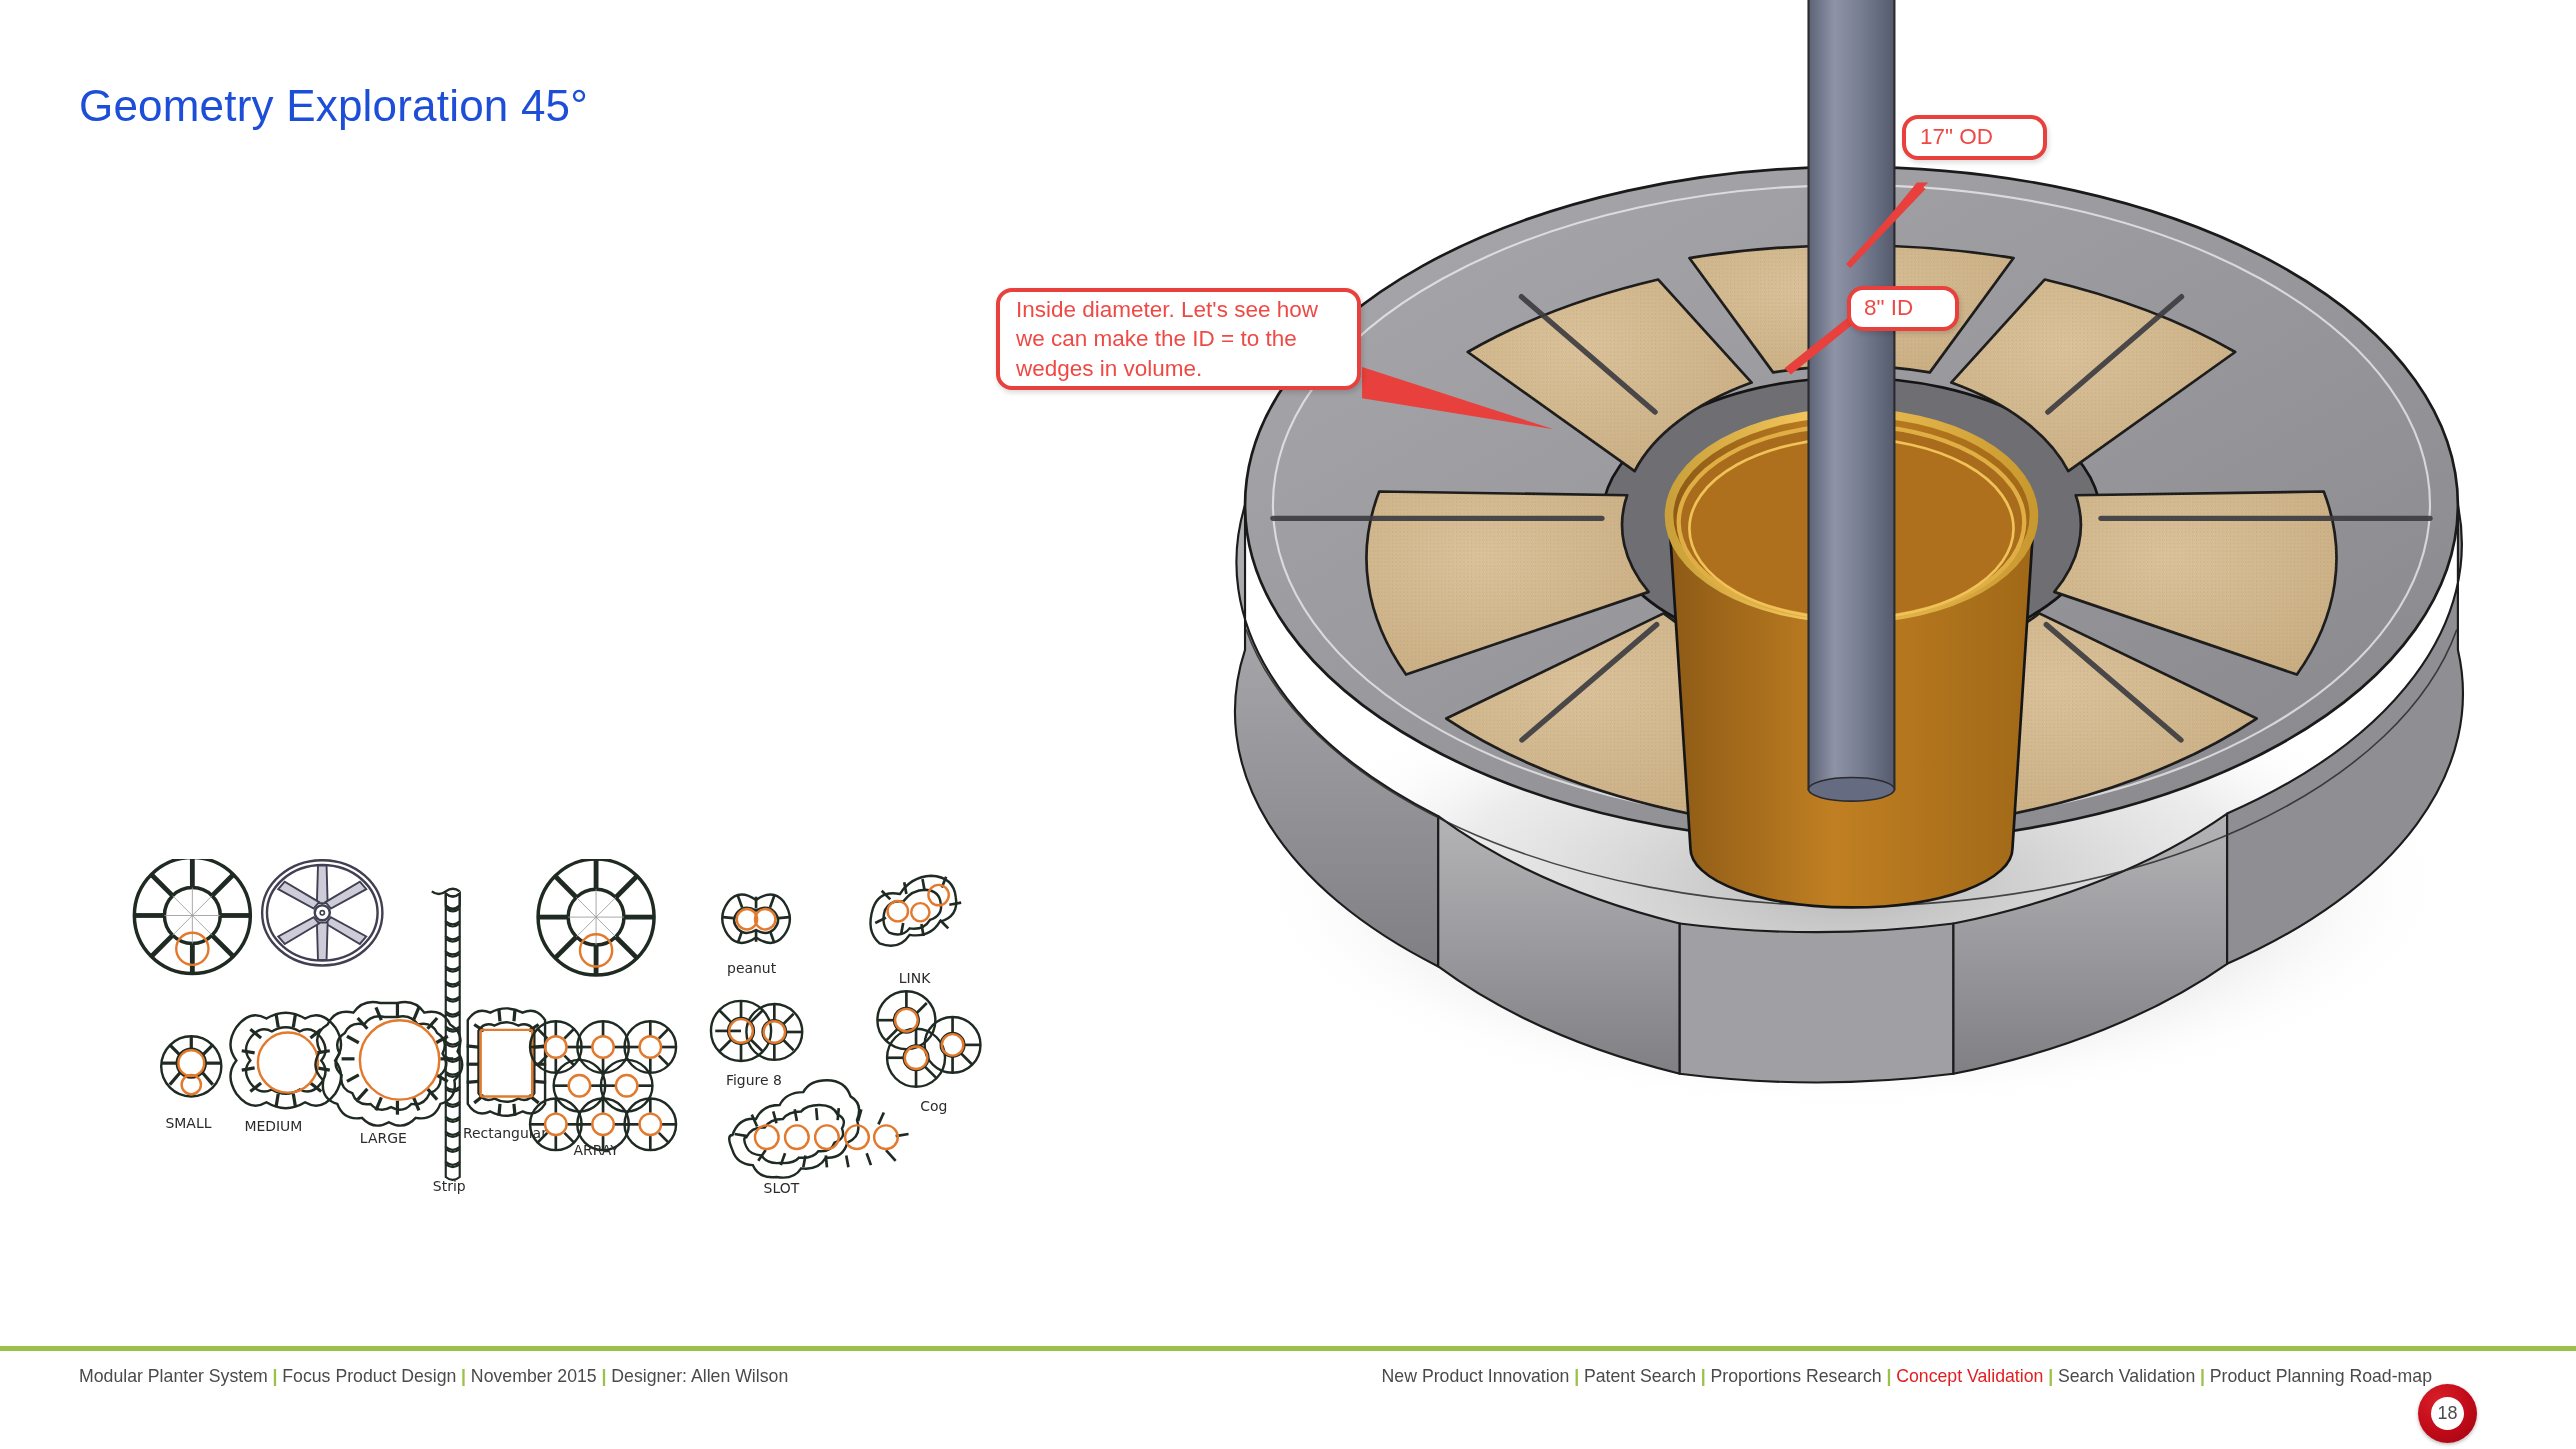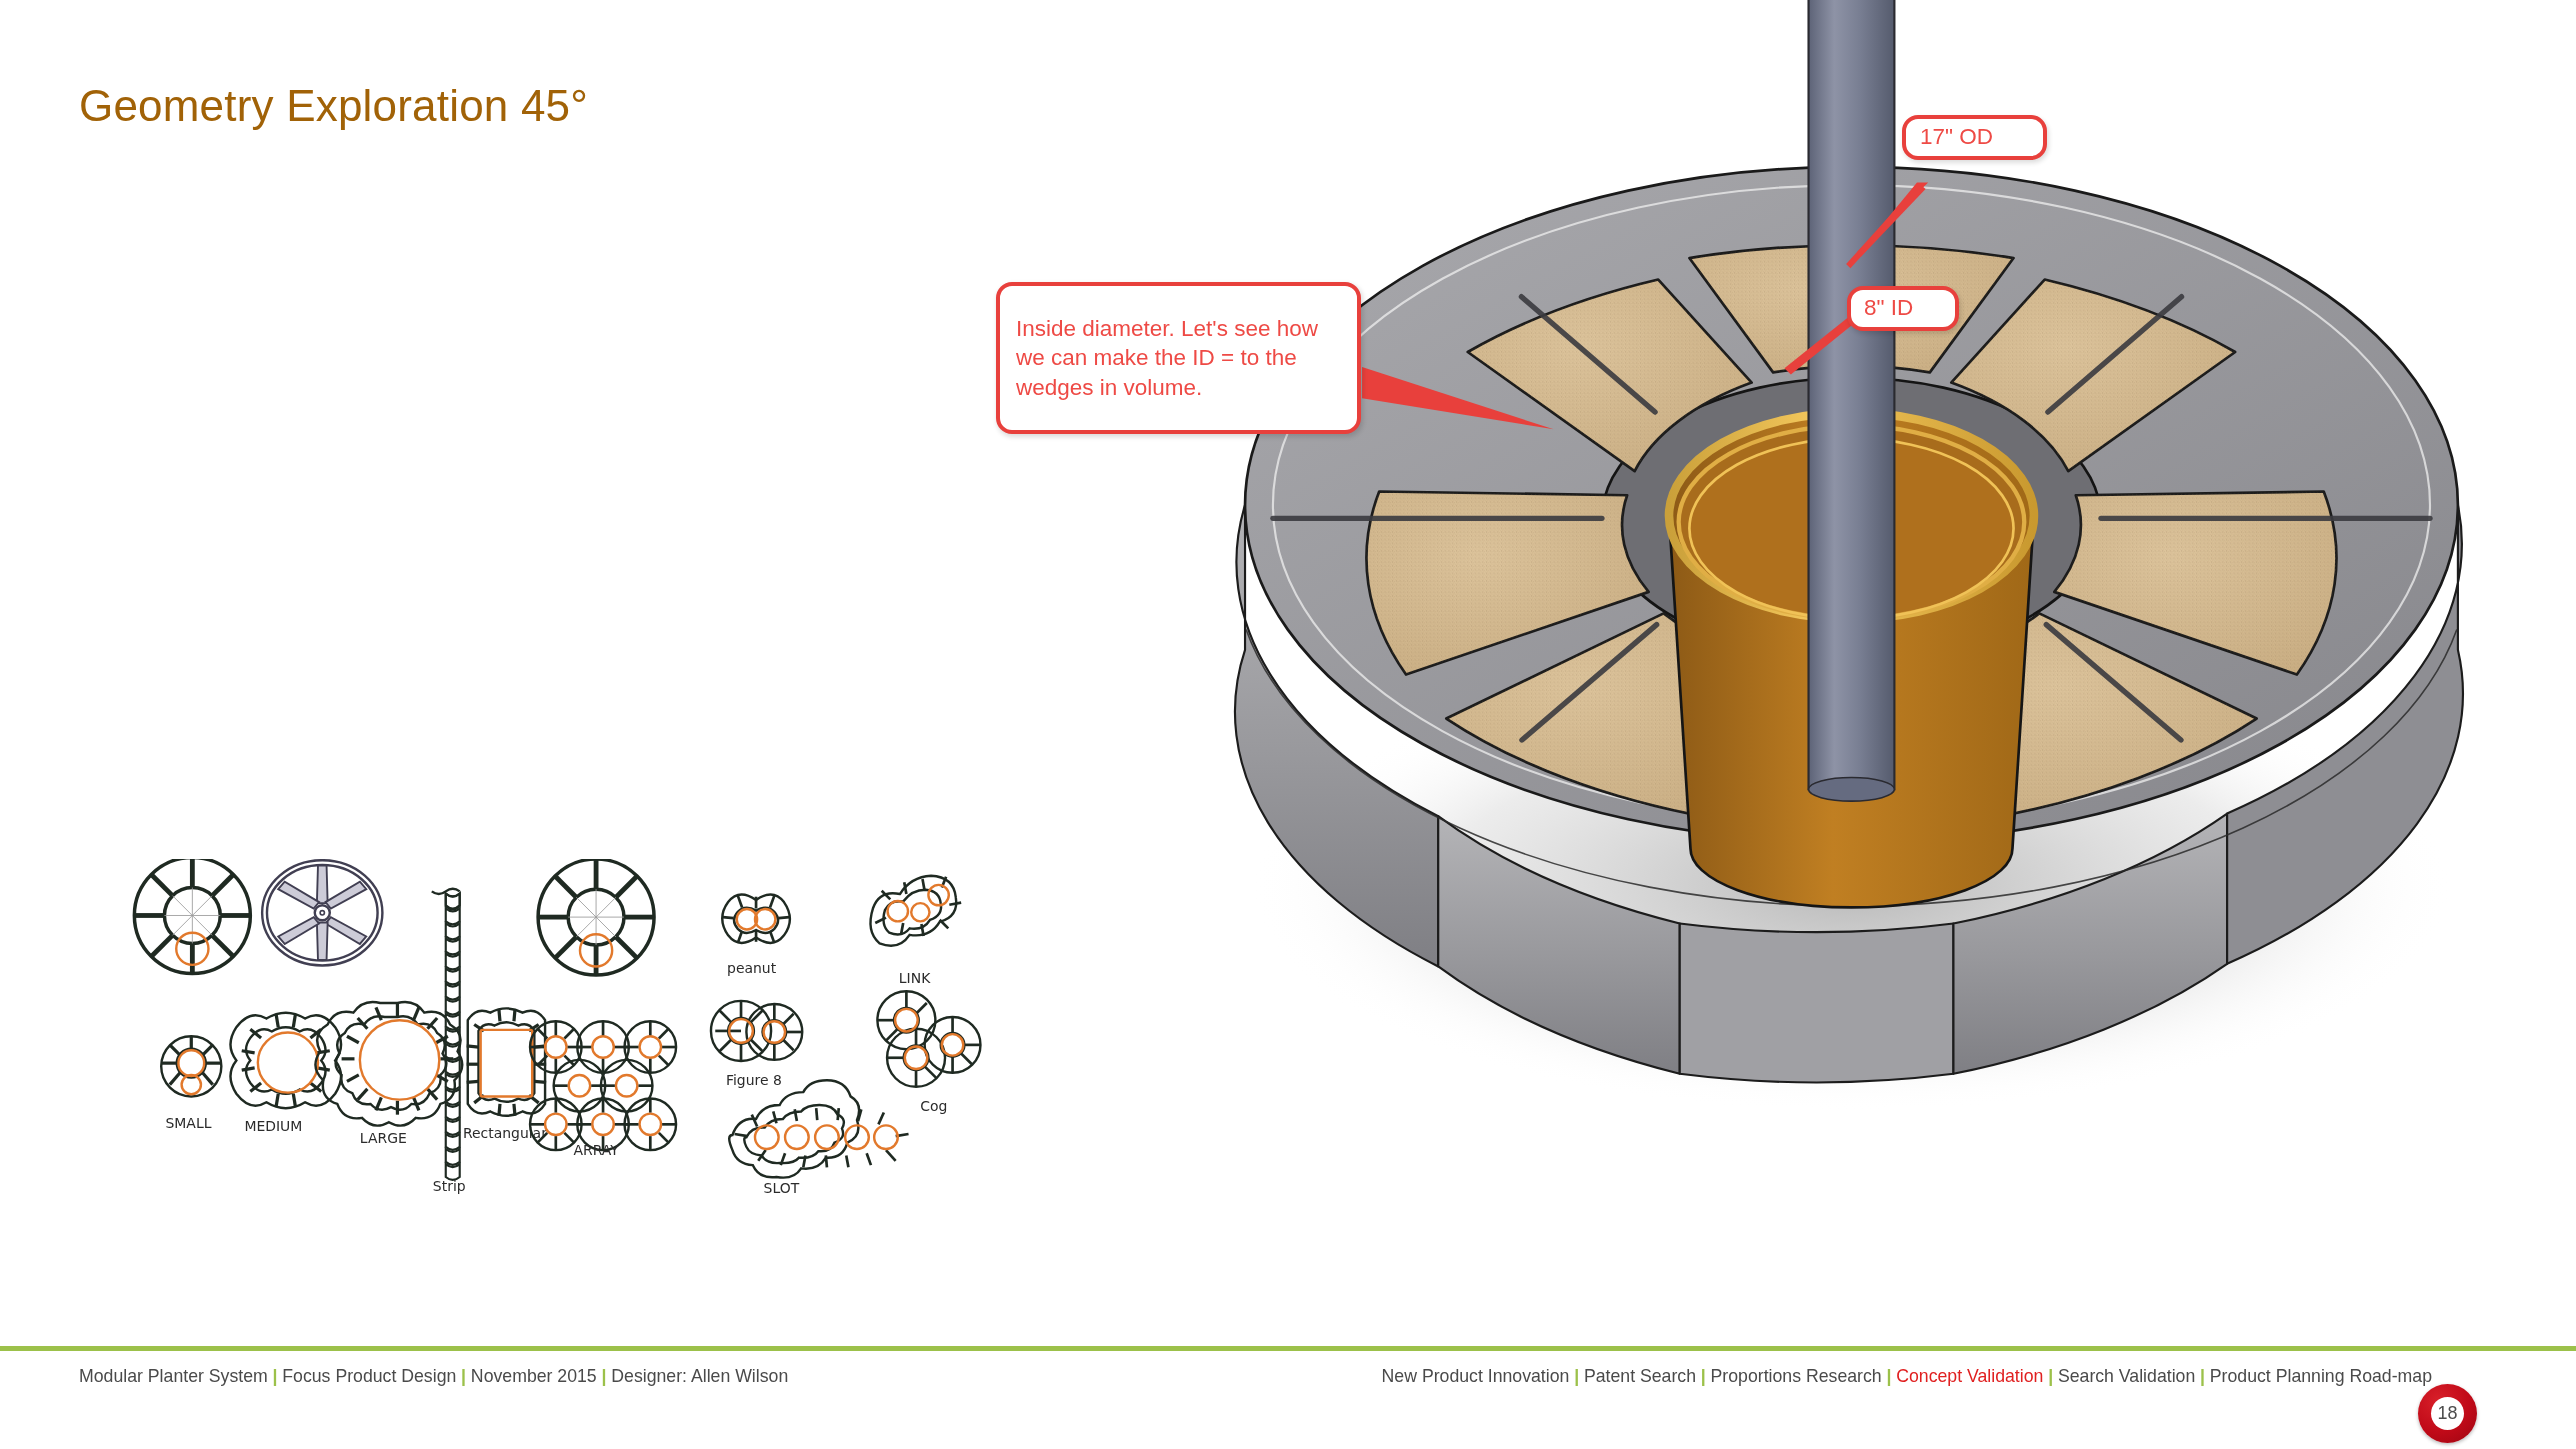--- a/index.html
+++ b/index.html
@@ -4,21 +4,21 @@
 <style>
   html,body{margin:0;padding:0;background:#fff;}
   body{width:2576px;height:1449px;position:relative;overflow:hidden;
        font-family:"Liberation Sans","DejaVu Sans",sans-serif;}
 
   .slide{position:absolute;inset:0;background:#ffffff;}
 
   
   #page-title{
     position:absolute;left:79px;top:81px;
-    font-size:44px;font-weight:400;color:#a16207;letter-spacing:0.2px;
+    font-size:44px;font-weight:400;color:#1d4ed8;letter-spacing:0.2px;
     white-space:nowrap;
   }
   #subtitle{
     position:absolute;left:79px;top:182px;
     font-size:25px;font-weight:400;color:#3a3a3a;white-space:nowrap;
   }
 
   
   #footer-rule{
     position:absolute;left:0;top:1346px;width:2576px;height:4.8px;
@@ -55,21 +55,21 @@
   
   #sketches{position:absolute;left:129px;top:859px;width:1063px;height:419px;}
   #sketches svg{width:100%;height:100%;display:block;}
 
   
   .callout{
     position:absolute;background:#fff;border:4.8px solid #e8403c;border-radius:16px;
     color:#ee4a45;box-shadow:1.6px 2.7px 4.8px rgba(0,0,0,.14);
     padding:7.5px 14px;box-sizing:border-box;z-index:40;
   }
-  #callout-main{left:996px;top:282px;width:365px;font-size:22.5px;line-height:1.30;padding:28px 16px;}
+  #callout-main{left:996px;top:288px;width:365px;font-size:22.5px;line-height:1.30;padding:3px 16px;}
   #callout-od{left:1902px;top:115px;width:145px;font-size:22.5px;text-align:left;padding:5.4px 14px;}
   #callout-id{left:1847px;top:286px;width:112px;font-size:22.5px;text-align:left;padding:5.4px 13px;}
 
   #callout-lines{position:absolute;left:0;top:0;width:2576px;height:1449px;
                  pointer-events:none;z-index:35;}
 </style>
 </head>
 <body>
 
 <div class="slide">

